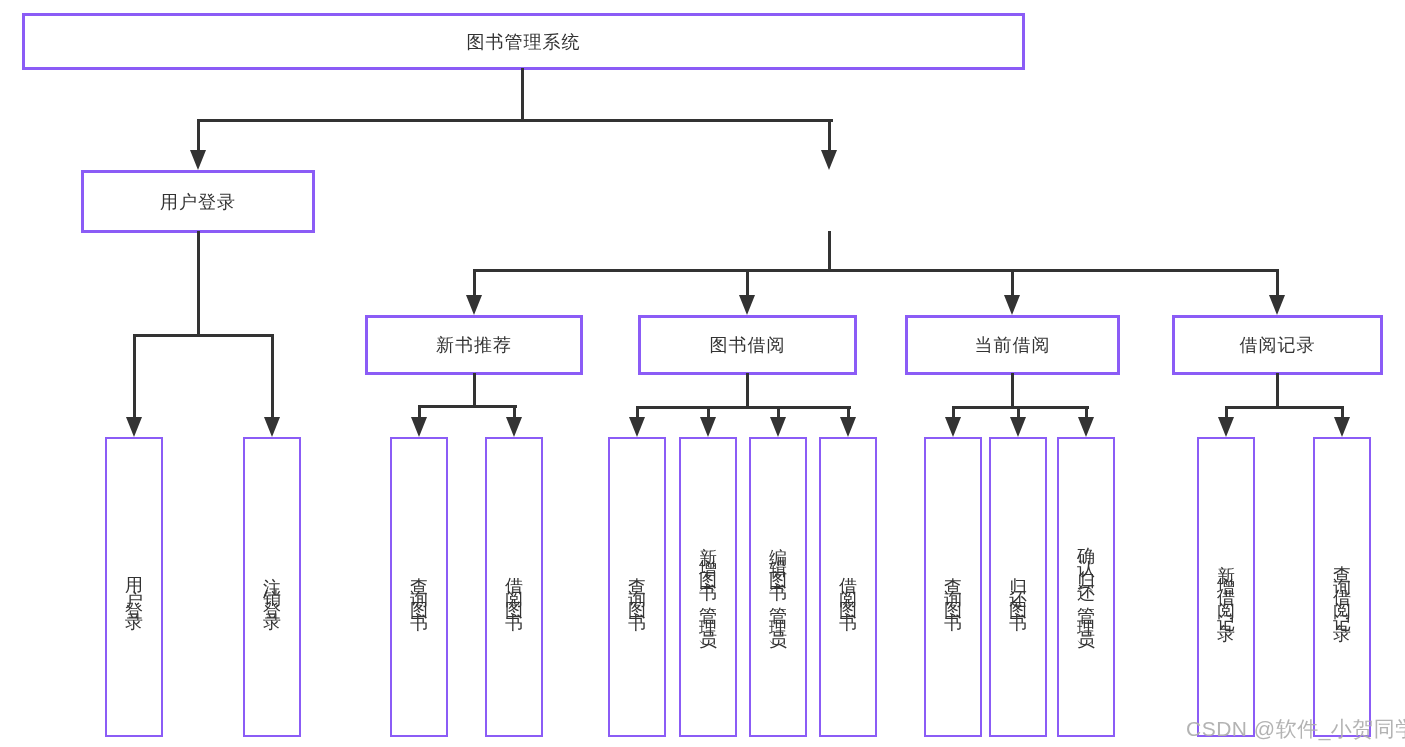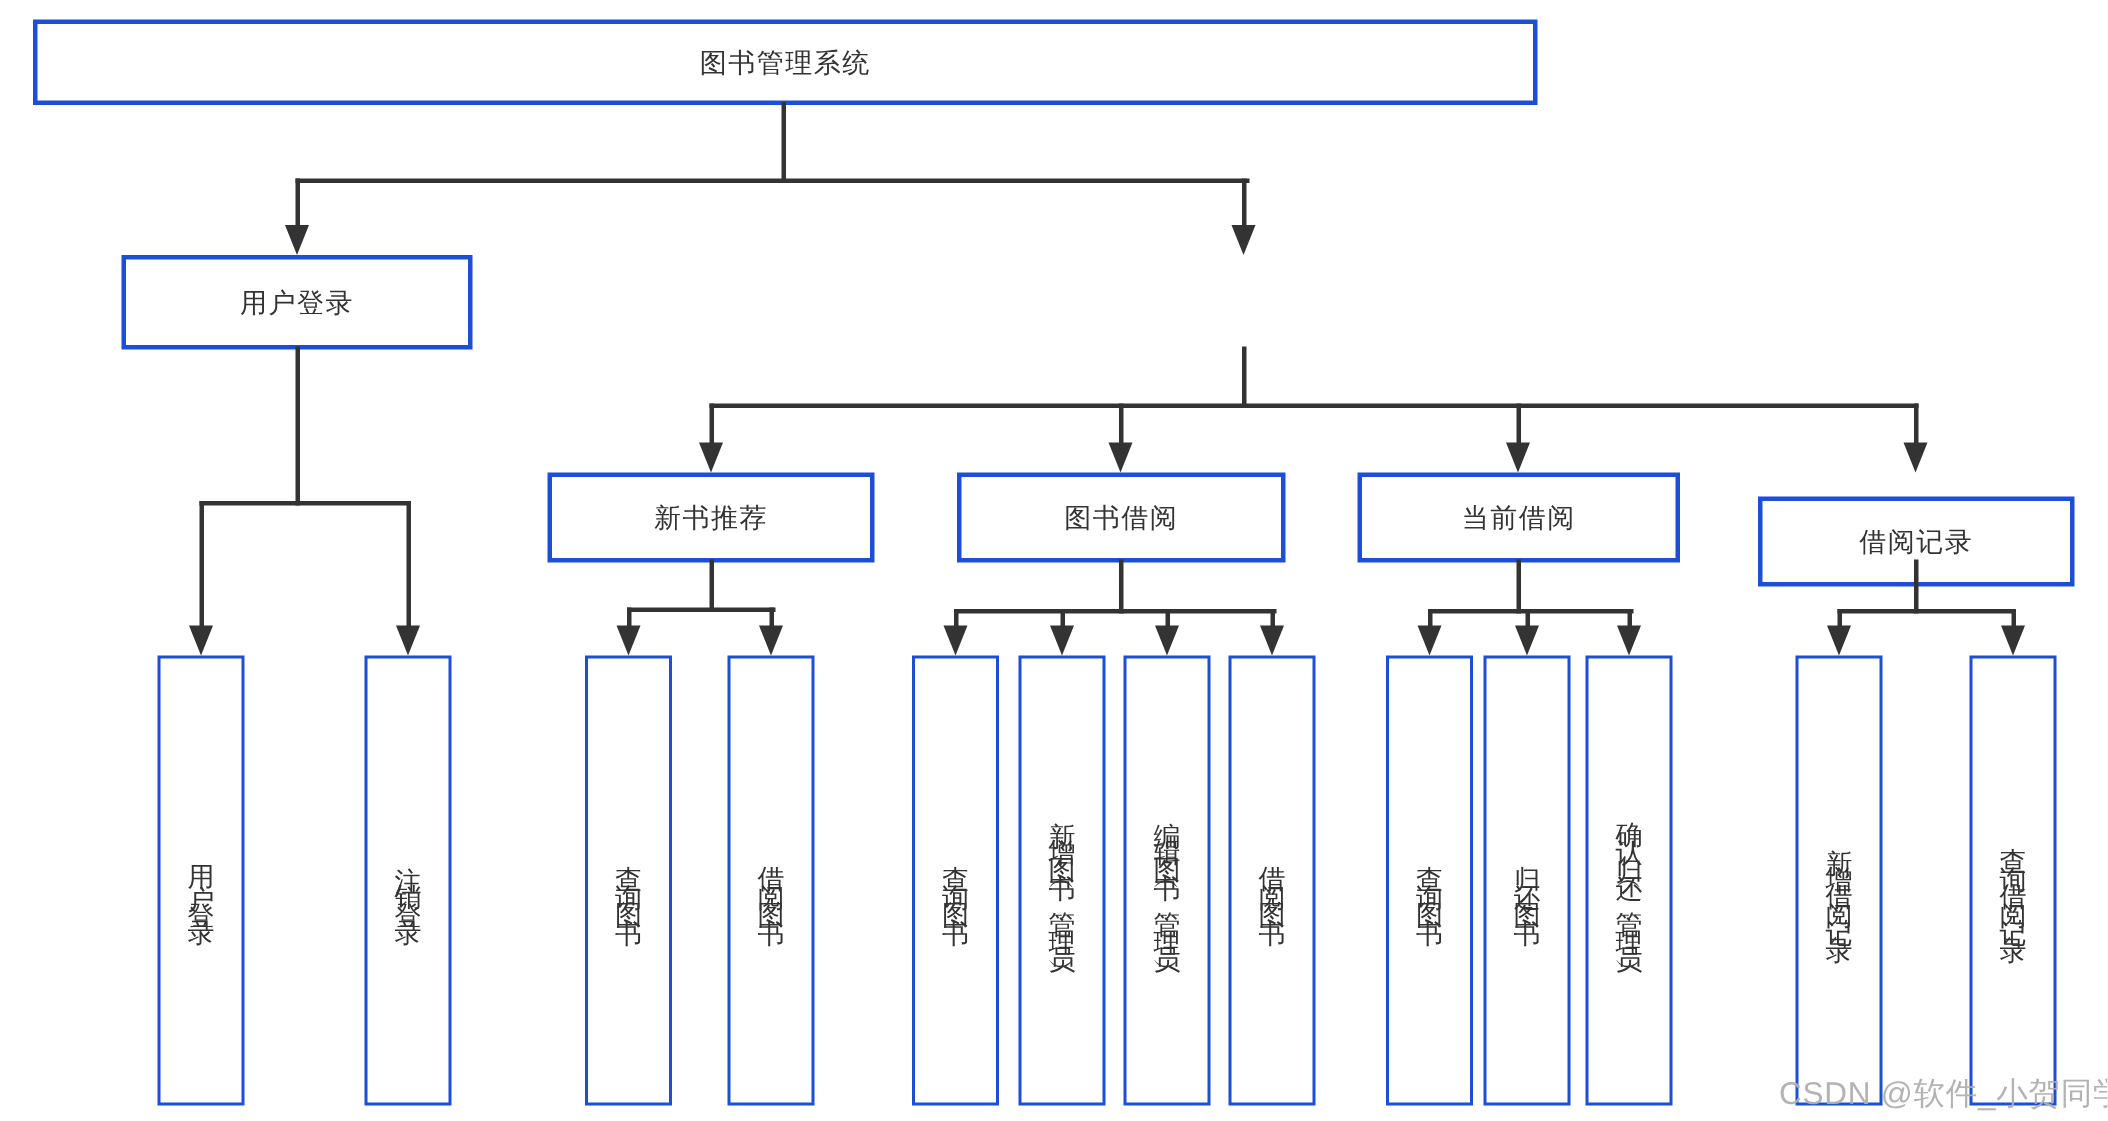--- a/index.html
+++ b/index.html
@@ -12,21 +12,21 @@
     position: relative;
     width: 1405px;
     height: 747px;
     background: #ffffff;
     overflow: hidden;
   }
   .box {
     position: absolute;
     box-sizing: border-box;
     background: #ffffff;
-    border: 3px solid #1d4ed8;
+    border: 3px solid #8b5cf6;
     display: flex;
     align-items: center;
     justify-content: center;
     color: #333333;
   }
   .box.h span {
     font-size: 18px;
     letter-spacing: 1px;
     white-space: nowrap;
   }
@@ -79,21 +79,21 @@
 
   <div class="box h" style="left:365px; top:315px; width:218px; height:60px;">
     <span>新书推荐</span>
   </div>
   <div class="box h" style="left:638px; top:315px; width:219px; height:60px;">
     <span>图书借阅</span>
   </div>
   <div class="box h" style="left:905px; top:315px; width:215px; height:60px;">
     <span>当前借阅</span>
   </div>
-  <div class="box h" style="left:1172px; top:331px; width:211px; height:60px;">
+  <div class="box h" style="left:1172px; top:315px; width:211px; height:60px;">
     <span>借阅记录</span>
   </div>
 
   <div class="box v" style="left:105px; top:437px; width:58px; height:300px;">
     <span>用户登录</span>
   </div>
   <div class="box v" style="left:243px; top:437px; width:58px; height:300px;">
     <span>注销登录</span>
   </div>
   <div class="box v" style="left:390px; top:437px; width:58px; height:300px;">

